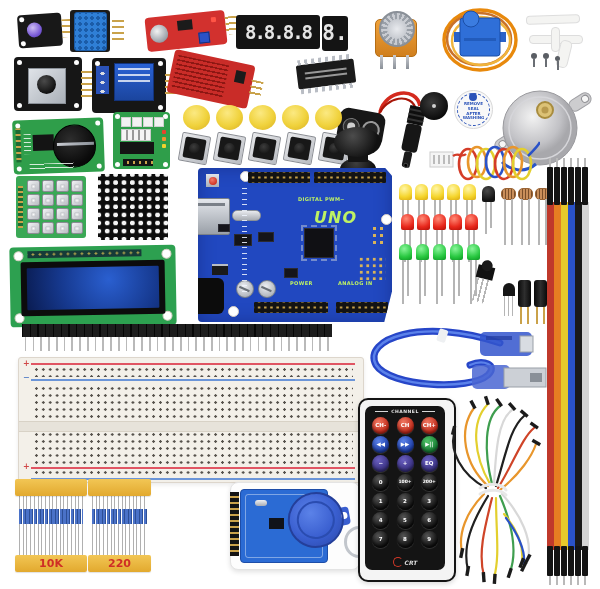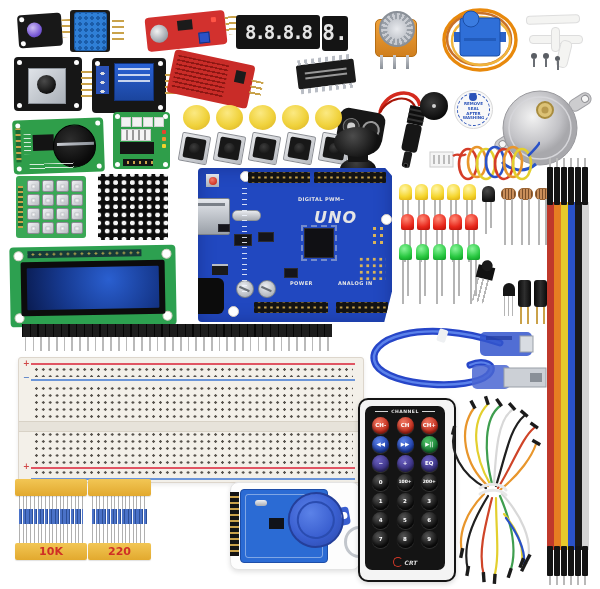--- a/index.html
+++ b/index.html
@@ -119,21 +119,21 @@
   #uno .mcu{position:absolute;left:106px;top:60px;width:28px;height:28px;background:#101014;border:1px solid #2c2c34;}
   #uno .mcu::before{content:"";position:absolute;inset:-4px;border:2px dashed rgba(200,205,215,.5);}
   .ecap{position:absolute;width:16px;height:16px;border-radius:50%;background:radial-gradient(circle at 42% 35%,#eef0f4,#9aa0a8);border:1px solid #7a8088;}
   .ecap::after{content:"";position:absolute;left:2px;top:7px;width:11px;height:1.5px;background:#6a7078;transform:rotate(24deg);}
   #uno .dc{position:absolute;left:-4px;top:110px;width:30px;height:36px;background:#0c0c0c;border-radius:0 6px 6px 0;}
   #uno .reg{position:absolute;left:14px;top:96px;width:16px;height:9px;background:#1a1a1a;border-top:2px solid #b9bdc4;}
   #uno .icsp{position:absolute;left:172px;top:56px;width:14px;height:20px;background-image:radial-gradient(#d8b35a 1.6px,transparent 1.9px);background-size:7px 7px;background-position:1px 1px;}
   #uno .padg{position:absolute;left:160px;top:88px;width:28px;height:24px;background-image:radial-gradient(#d8b35a 1.4px,transparent 1.7px);background-size:6.5px 6.5px;}
   #uno .smd{position:absolute;background:#15151a;border:1px solid #2a2a32;}
   #uno .pinlbl{position:absolute;width:5px;background:repeating-linear-gradient(180deg,rgba(240,245,255,.85) 0 1px,transparent 1px 5.4px);}
-  .utxt{position:absolute;color:#e5e5e5;}
+  .utxt{position:absolute;color:#bef264;}
   #txt-uno{font:italic bold 16px "DejaVu Sans",sans-serif;letter-spacing:1px;}
   .utiny{font:bold 5px "DejaVu Sans",sans-serif;letter-spacing:.4px;}
   
   .led{position:absolute;width:13px;height:16px;border-radius:6px 6px 2px 2px;}
   .led::before,.led::after{content:"";position:absolute;top:100%;width:1.6px;background:#b5b5b5;}
   .led::before{left:3px;} .led::after{right:3px;}
   .led.h1::before{height:26px}.led.h1::after{height:20px}
   .led.h2::before{height:32px}.led.h2::after{height:26px}
   .led.h3::before{height:44px}.led.h3::after{height:36px}
   .led.y{background:radial-gradient(circle at 40% 30%,#fff6a8,#f5d52c 60%,#d8a810);}
@@ -177,21 +177,21 @@
   #bb{left:18px;top:357px;width:344px;height:124px;background:#f3f0e9;border:1px solid #ddd6cc;border-radius:3px;box-shadow:0 2px 4px rgba(0,0,0,.08);}
   .railline{position:absolute;left:12px;right:8px;height:2px;}
   .rl-red{background:#e05563}.rl-blue{background:#6b95d8}
   .dots{position:absolute;left:14px;right:10px;background-image:radial-gradient(#56524c 1.1px,transparent 1.45px);background-size:6.9px 7px;}
   #bb .chan{position:absolute;left:0;right:0;top:63px;height:9px;background:#e7e3da;border-top:1px solid #d8d2c6;border-bottom:1px solid #d8d2c6;}
   .bsign{position:absolute;font:bold 8px "DejaVu Sans",sans-serif;}
   .bsign.p{color:#d04848}.bsign.m{color:#5b84c8}
   
   .rpack{position:absolute;height:92px;}
   .rtape{position:absolute;left:0;right:0;height:17px;background:linear-gradient(#f2c655,#e2a92e);border-radius:2px;box-shadow:0 1px 1px rgba(0,0,0,.12);}
-  .rtape.b{top:64px;color:#cf2f25;font:bold 11px/17px "DejaVu Sans",sans-serif;text-align:center;}
+  .rtape.b{top:76px;color:#cf2f25;font:bold 11px/17px "DejaVu Sans",sans-serif;text-align:center;}
   .rleads{position:absolute;left:4px;right:4px;top:14px;height:62px;
           background:repeating-linear-gradient(90deg,#b0b0b0 0 1px,transparent 1px 3.7px);}
   .rbody{position:absolute;left:4px;right:4px;top:30px;height:15px;
          background:repeating-linear-gradient(90deg,#4a72c8 0 2.2px,#2d4f96 2.2px 3.2px,transparent 3.2px 3.7px);}
   
   #card{left:230px;top:482px;width:128px;height:86px;background:#fdfdfd;border:1px solid #e4e4e4;border-radius:8px;box-shadow:0 2px 5px rgba(0,0,0,.12);}
   #rc522{left:240px;top:489px;width:86px;height:72px;background:#2b6bd4;border-radius:4px;border:1px solid #1d4da8;}
   #rc522 .ant{position:absolute;inset:4px;border:1.5px solid rgba(255,255,255,.4);border-radius:3px;}
   #rc522 .ic{position:absolute;left:28px;top:28px;width:15px;height:11px;background:#10131a;}
   #rc522 .xt{position:absolute;left:14px;top:10px;width:12px;height:6px;border-radius:3px;background:linear-gradient(#eef0f4,#a9adb4);}

